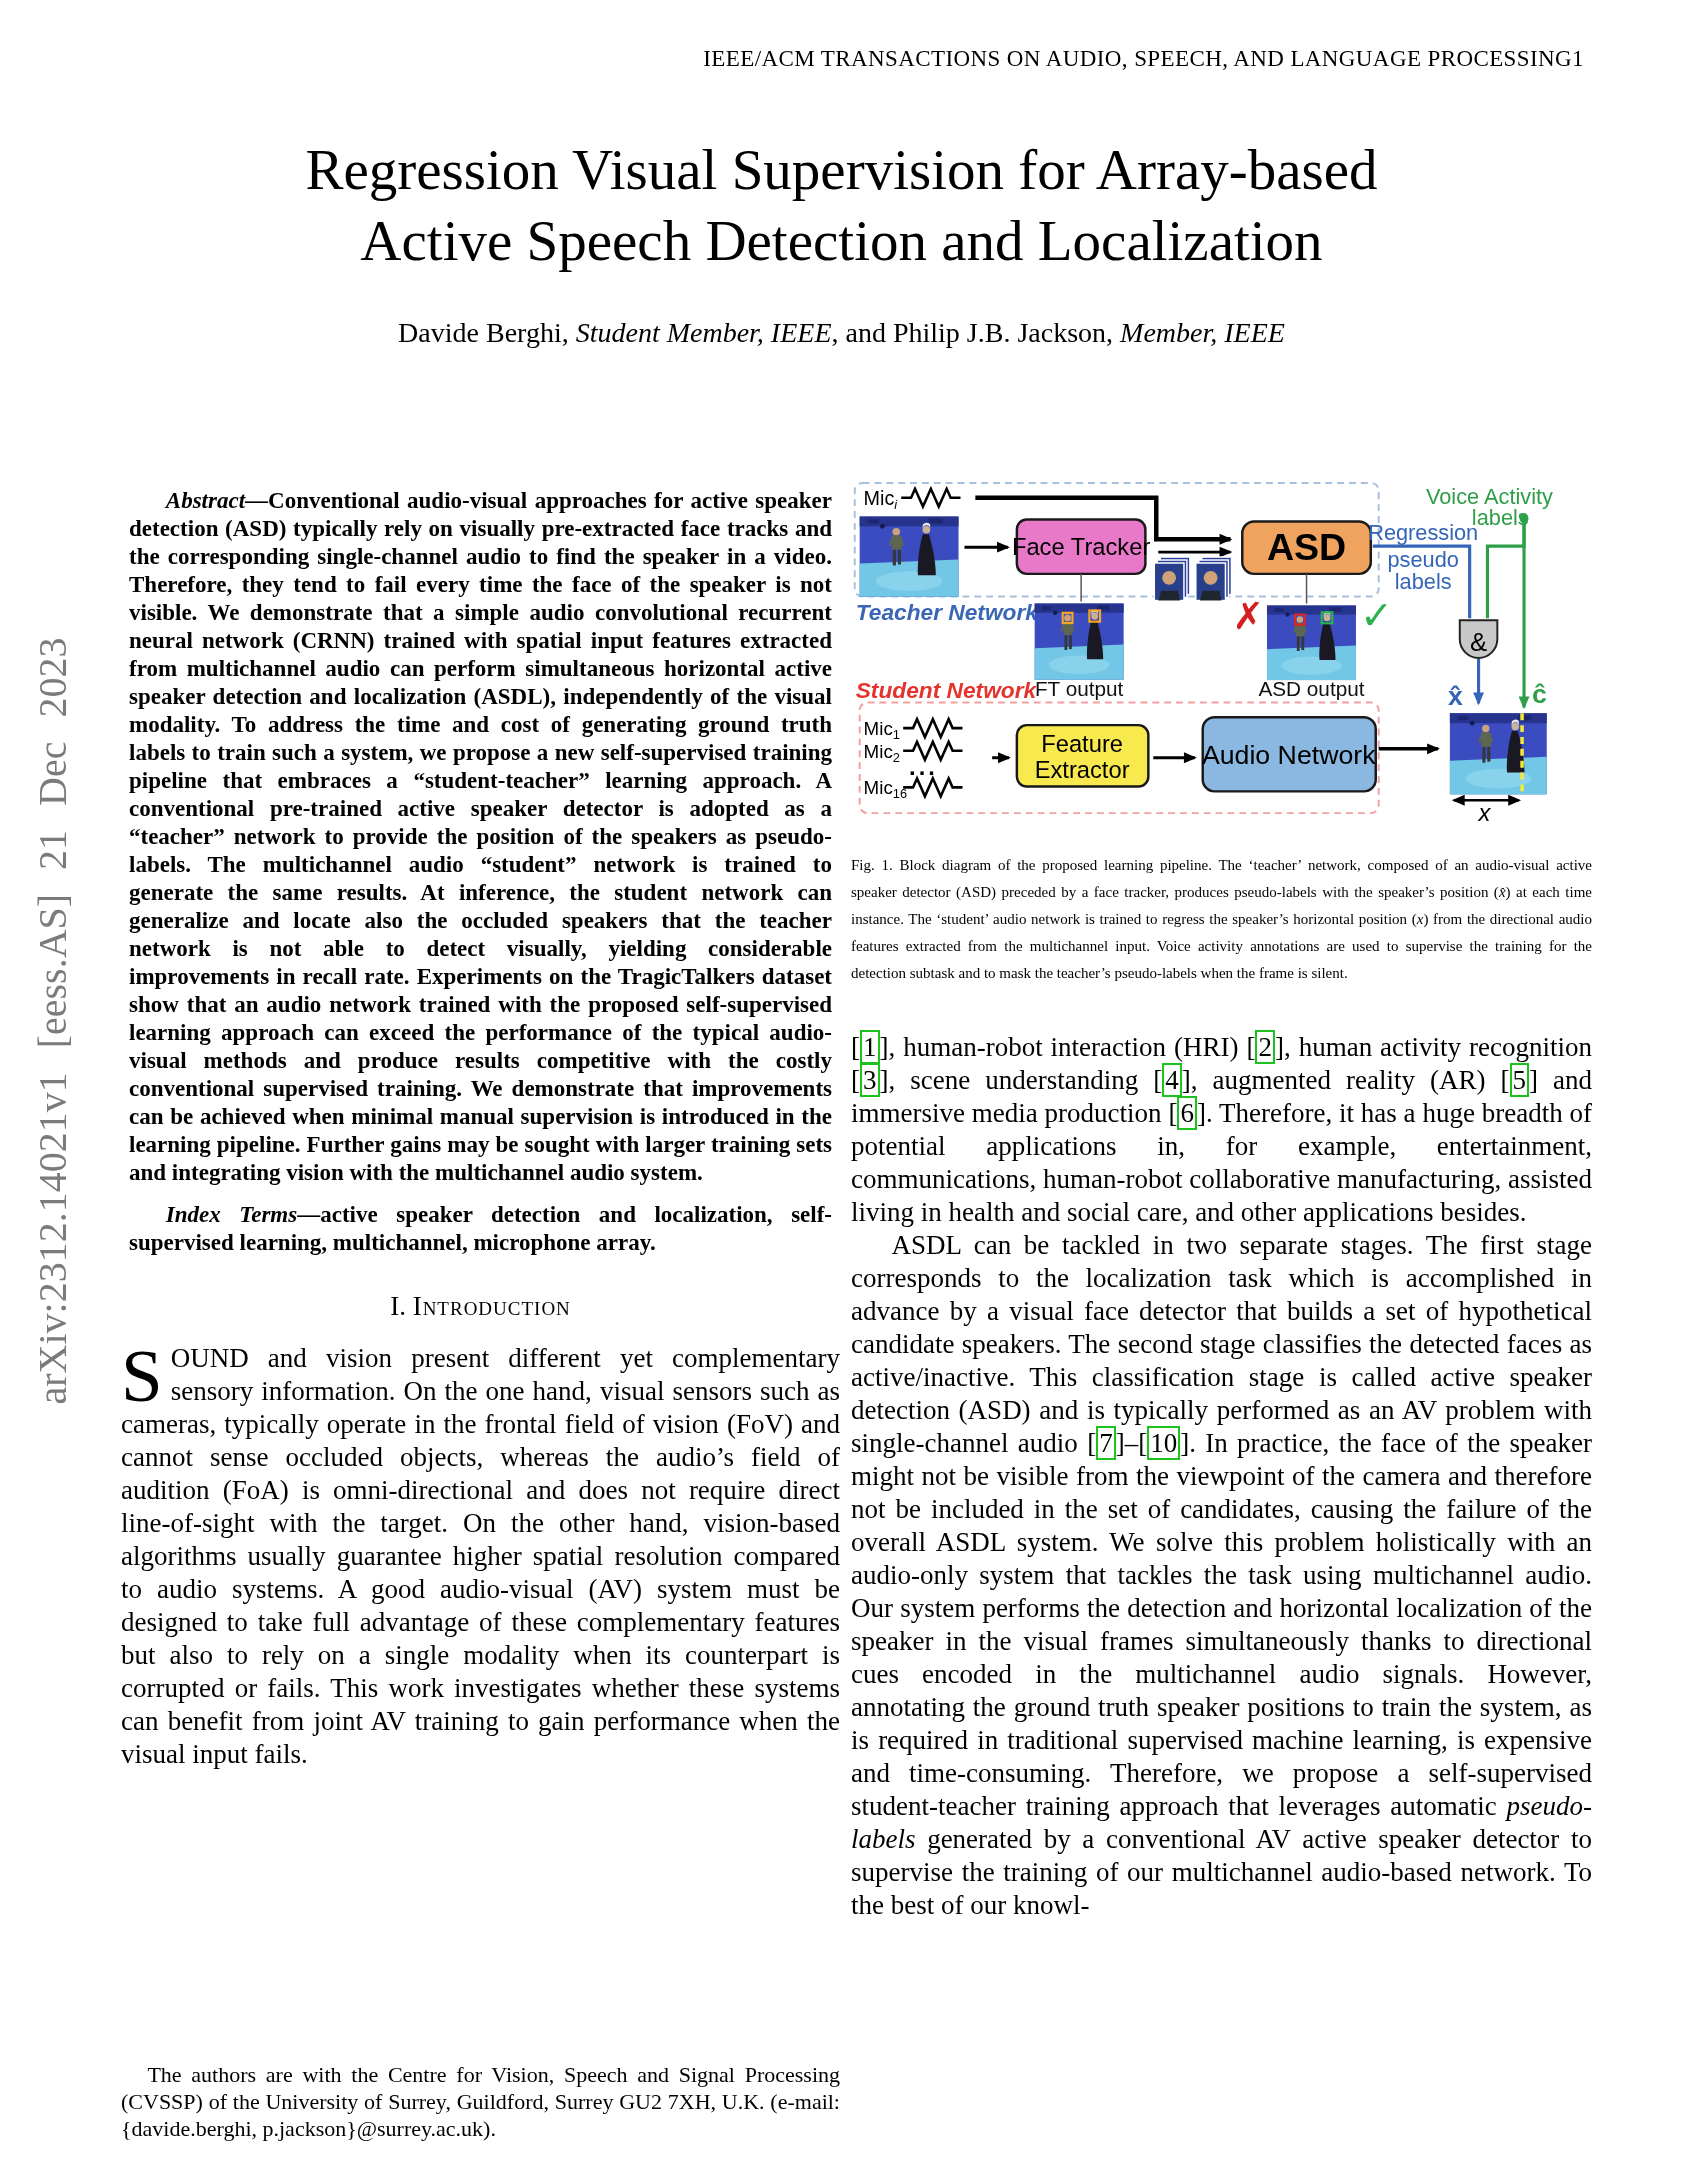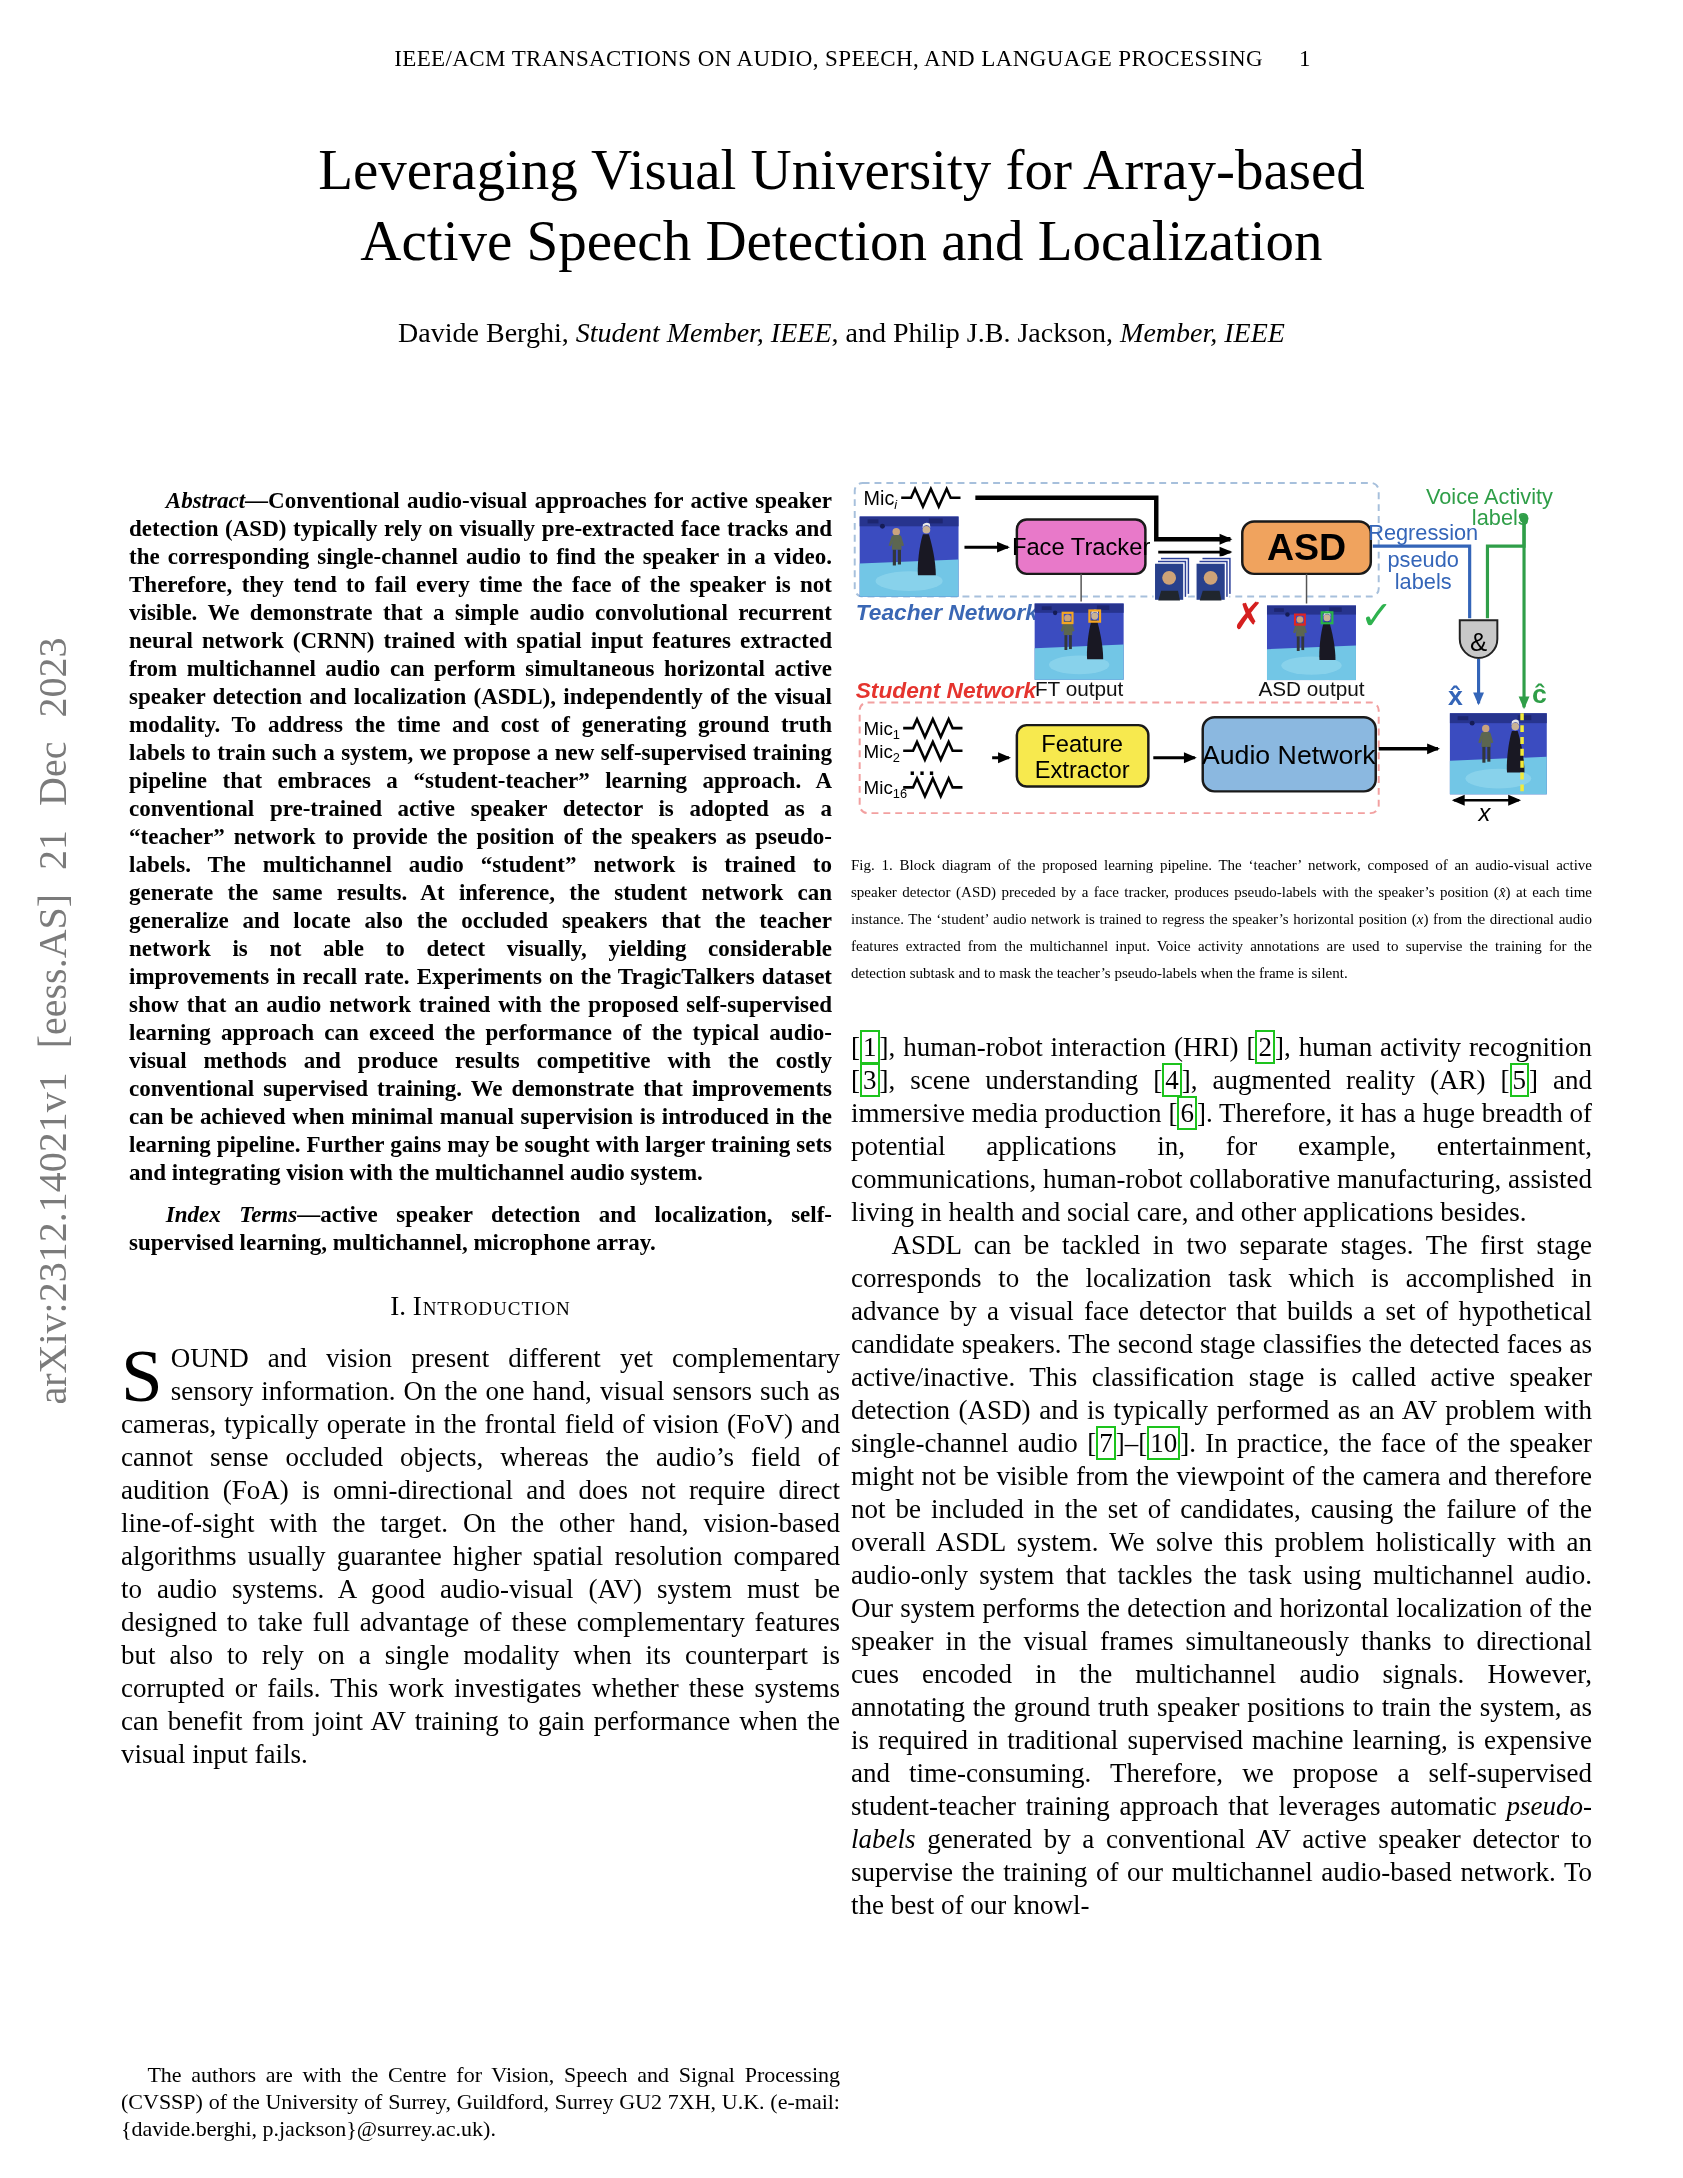--- a/index.html
+++ b/index.html
@@ -1,19 +1,19 @@
 <!DOCTYPE html>
 <html><head>
 <meta charset="utf-8">
 <style>
   html,body{margin:0;padding:0;background:#e8e8e8;}
   .page{position:relative;width:1683px;height:2178px;background:#ffffff;overflow:hidden;
         font-family:"Liberation Serif","DejaVu Serif",serif;color:#000;}
   .header{position:absolute;top:46px;left:121px;width:1463px;display:flex;
-          justify-content:center;font-size:23px;letter-spacing:0.4px;gap:36px;}
+          justify-content:flex-end;font-size:23px;letter-spacing:0.4px;}
   .title{position:absolute;top:135px;left:0;width:100%;text-align:center;
          font-size:57px;line-height:1.24;}
   .authors{position:absolute;top:317px;left:0;width:100%;text-align:center;font-size:28px;}
   .sidebar{position:absolute;left:-493px;top:998px;width:1089px;height:46px;
            transform:rotate(-90deg);text-align:center;font-size:40px;color:#7b7b7b;
            word-spacing:14px;white-space:nowrap;}
   .col-left{position:absolute;left:121px;top:479px;width:719px;}
   .col-right{position:absolute;left:851px;top:475px;width:741px;}
   .abstract,.index-terms{font-size:23px;line-height:28px;font-weight:bold;
            text-align:justify;text-indent:1.6em;margin:8px;}
@@ -37,21 +37,21 @@
 <body>
 
 <div class="page">
 
   <div class="header">
     <span>IEEE/ACM TRANSACTIONS ON AUDIO, SPEECH, AND LANGUAGE PROCESSING</span>
     <span>1</span>
   </div>
 
   <div class="title">
-    <div>Leveraging Visual University for Array-based</div>
+    <div>Regression Visual Supervision for Array-based</div>
     <div>Active Speech Detection and Localization</div>
   </div>
 
   <div class="authors">Davide Berghi, <i>Student Member, IEEE</i>, and Philip J.B. Jackson, <i>Member, IEEE</i></div>
 
   <div class="sidebar">arXiv:2312.14021v1 [eess.AS] 21 Dec 2023</div>
 
   <div class="col-left">
     <p class="abstract"><span class="ab-label">Abstract</span><span>—Conventional audio-visual approaches for active speaker detection (ASD) typically rely on visually pre-extracted face tracks and the corresponding single-channel audio to find the speaker in a video. Therefore, they tend to fail every time the face of the speaker is not visible. We demonstrate that a simple audio convolutional recurrent neural network (CRNN) trained with spatial input features extracted from multichannel audio can perform simultaneous horizontal active speaker detection and localization (ASDL), independently of the visual modality. To address the time and cost of generating ground truth labels to train such a system, we propose a new self-supervised training pipeline that embraces a “student-teacher” learning approach. A conventional pre-trained active speaker detector is adopted as a “teacher” network to provide the position of the speakers as pseudo-labels. The multichannel audio “student” network is trained to generate the same results. At inference, the student network can generalize and locate also the occluded speakers that the teacher network is not able to detect visually, yielding considerable improvements in recall rate. Experiments on the TragicTalkers dataset show that an audio network trained with the proposed self-supervised learning approach can exceed the performance of the typical audio-visual methods and produce results competitive with the costly conventional supervised training. We demonstrate that improvements can be achieved when minimal manual supervision is introduced in the learning pipeline. Further gains may be sought with larger training sets and integrating vision with the multichannel audio system.</span></p>
 

